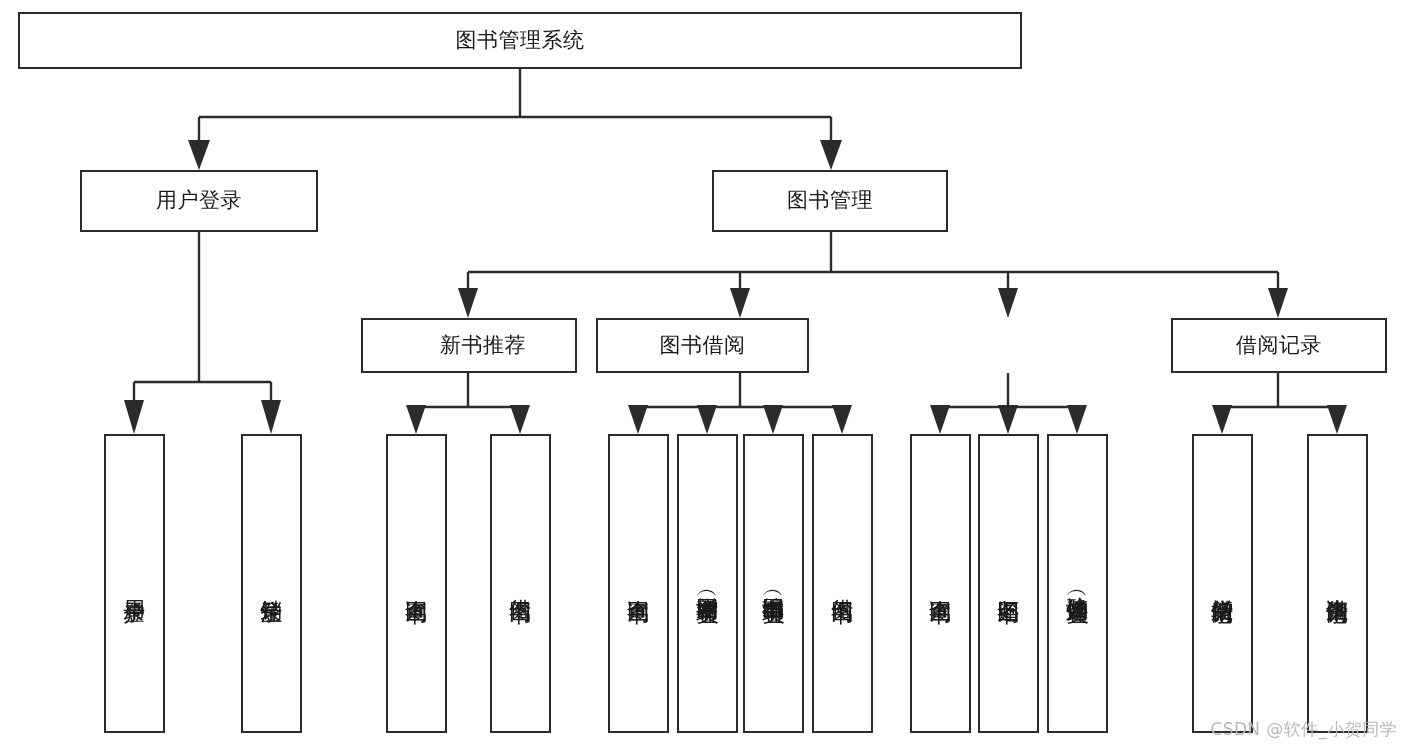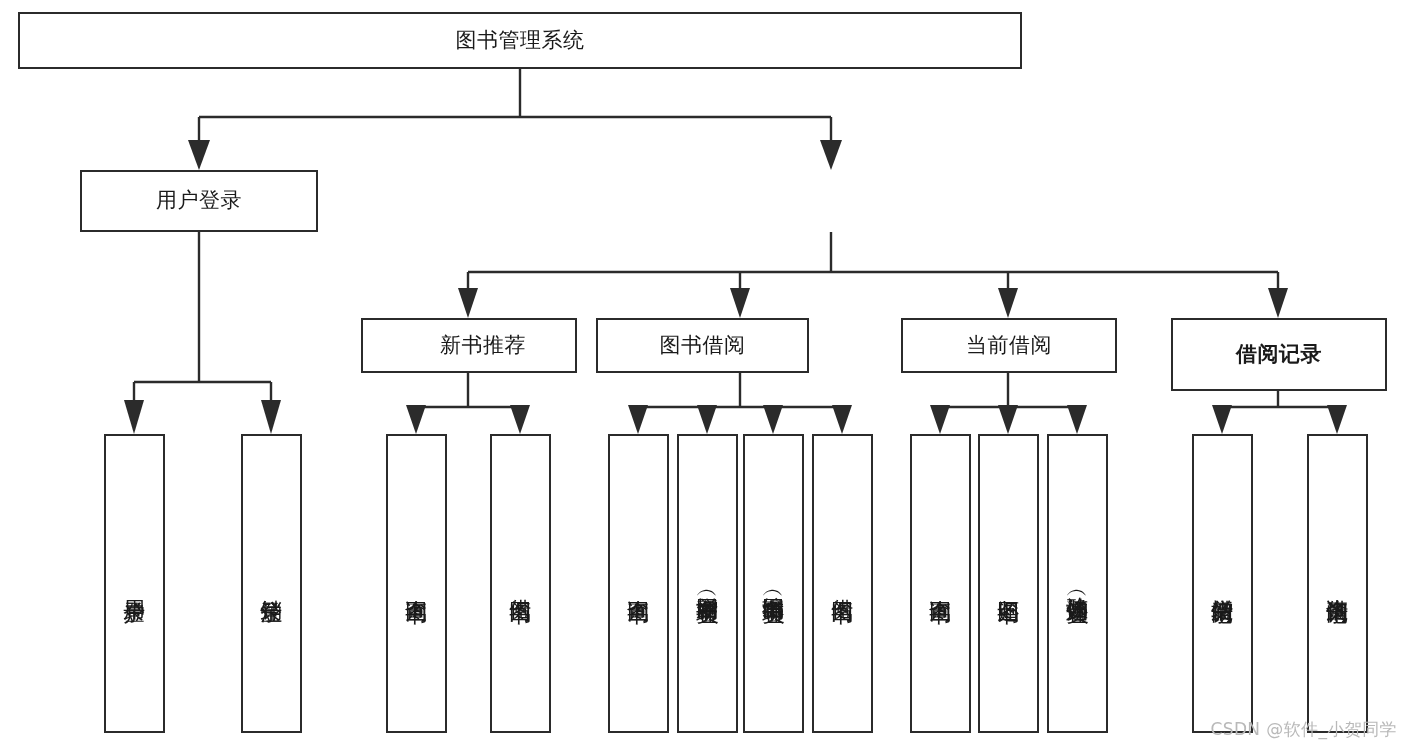--- a/index.html
+++ b/index.html
@@ -183,31 +183,31 @@
     </g>
   </svg>
 
   <div class="node horiz" style="left:18px; top:12px; width:1004px; height:57px;">
     <span class="node-label">图书管理系统</span>
   </div>
 
   <div class="node horiz" style="left:80px; top:170px; width:238px; height:62px;">
     <span class="node-label">用户登录</span>
   </div>
+  <div class="node horiz" style="left:712px; top:170px; width:236px; height:62px;">
+    <span class="node-label">图书管理</span>
+  </div>
 
   <div class="node horiz" style="left:361px; top:318px; width:216px; height:55px;padding-left:28px;">
     <span class="node-label">新书推荐</span>
   </div>
   <div class="node horiz" style="left:596px; top:318px; width:213px; height:55px;">
     <span class="node-label">图书借阅</span>
   </div>
-  <div class="node horiz" style="left:901px; top:318px; width:216px; height:55px;">
-    <span class="node-label">当前借阅</span>
-  </div>
-  <div class="node horiz" style="left:1171px; top:318px; width:216px; height:73px;font-weight:bold;">
+  <div class="node horiz" style="left:1171px; top:318px; width:216px; height:55px;">
     <span class="node-label">借阅记录</span>
   </div>
 
   <div class="node vert" style="left:104px; top:434px; width:61px; height:299px;">
     <span class="node-label">用户登录</span>
   </div>
   <div class="node vert" style="left:241px; top:434px; width:61px; height:299px;">
     <span class="node-label">注销登录</span>
   </div>
 

